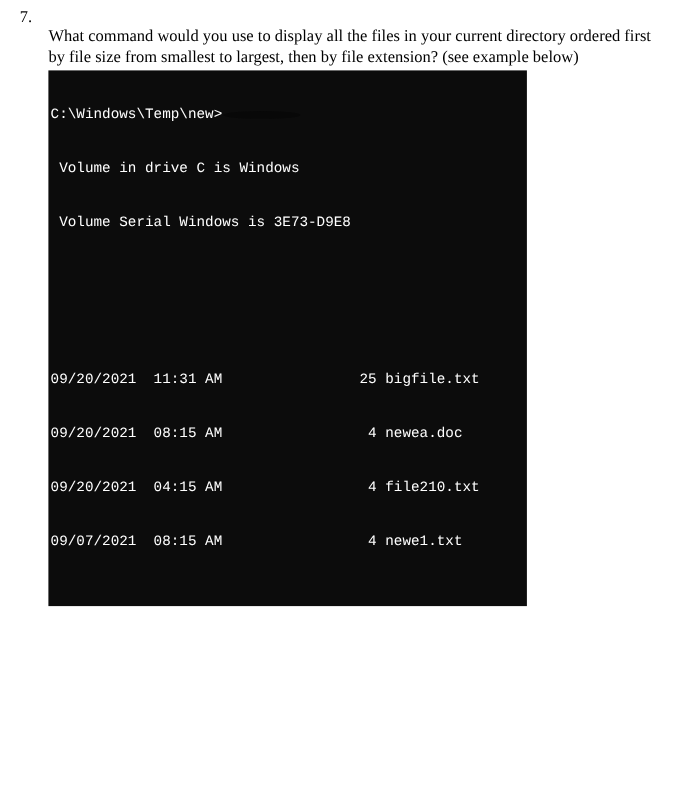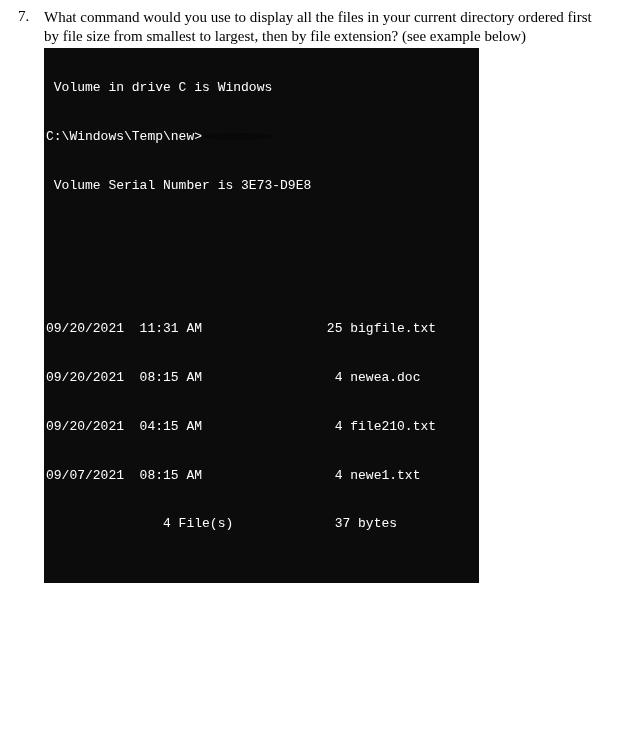--- a/index.html
+++ b/index.html
@@ -21,20 +21,21 @@
     }
     .question-number {
       min-width: 26px;
       flex-shrink: 0;
     }
     .question-body {
       flex: 1;
     }
     .question-text {
       line-height: 1.25;
+      margin-top: 16px;
     }
     .terminal {
       margin-top: 2px;
       background: #0c0c0c;
       color: #ffffff;
       font-family: Consolas, "Courier New", monospace;
       font-size: 13px;
       line-height: 1.25;
       padding: 0 0 2px 0;
       width: 435px;
@@ -64,26 +65,25 @@
     }
   </style>
 </head>
 <body>
 
 <div class="question">
   <div class="question-number">7.</div>
   <div class="question-body">
     <div class="question-text">What command would you use to display all the files in your current directory ordered first by file size from smallest to largest, then by file extension? (see example below)</div>
     <div class="terminal">
+      <div class="terminal-line"><span class="strike">C:\Windows\Temp\new&gt;</span></div>
       <div class="terminal-line"> Volume in drive C is Windows</div>
-      <div class="terminal-line"><span class="strike">C:\Windows\Temp\new&gt;</span></div>
-      <div class="terminal-line"> Volume Serial Number is 3E73-D9E8</div>
+      <div class="terminal-line"> Volume Serial Windows is 3E73-D9E8</div>
       <div class="empty-line"></div>
       <div class="empty-line"></div>
       <div class="terminal-line">09/20/2021  11:31 AM                25 bigfile.txt</div>
       <div class="terminal-line">09/20/2021  08:15 AM                 4 newea.doc</div>
       <div class="terminal-line">09/20/2021  04:15 AM                 4 file210.txt</div>
       <div class="terminal-line">09/07/2021  08:15 AM                 4 newe1.txt</div>
-      <div class="terminal-line">               4 File(s)             37 bytes</div>
       
     </div>
   </div>
 </div>
 
 </body></html>

